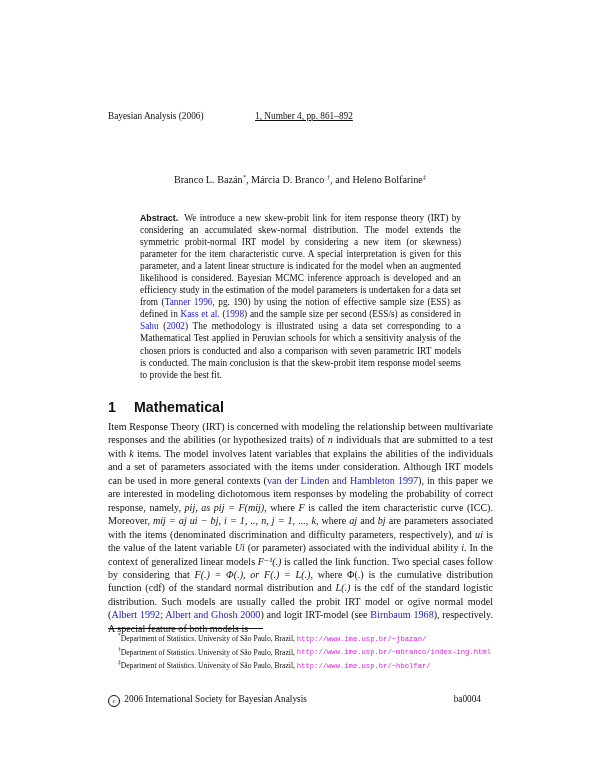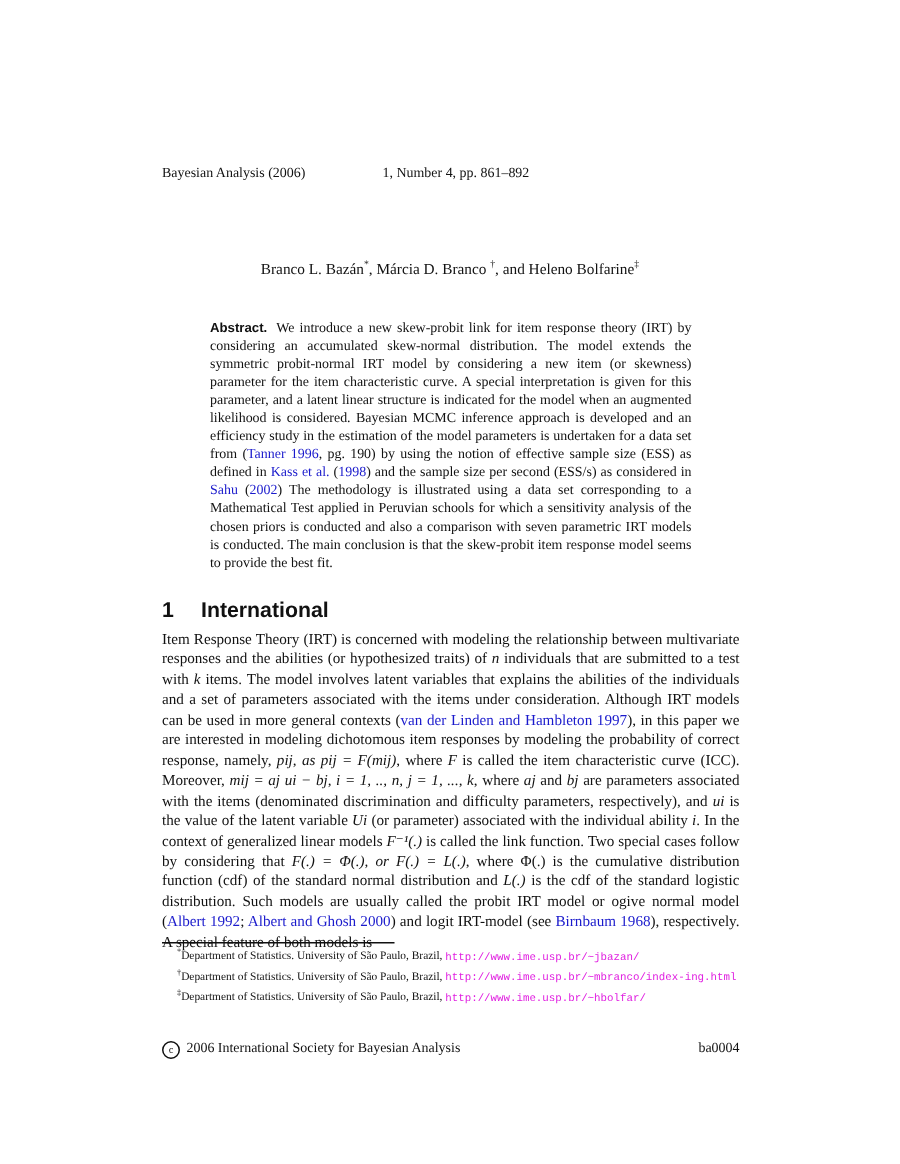--- a/index.html
+++ b/index.html
@@ -1,21 +1,21 @@
 <!DOCTYPE html>
 <html><head>
 <meta charset="utf-8">
 <style>
   html, body { margin:0; padding:0; background:#fff; }
   body { width:600px; height:776px; position:relative; overflow:hidden;
          font-family:"Liberation Serif","DejaVu Serif",serif; color:#111; }
   .page { position:absolute; left:0; top:0; width:600px; height:636px; background:#fff; }
   .running-head { position:absolute; top:111px; left:108px; width:386px; font-size:9.3px; }
   .running-head .rh-left { position:absolute; left:0; }
-  .running-head .rh-right { position:absolute; left:147px; }
+  .running-head .rh-right { position:absolute; left:147px;text-decoration:underline; }
   .title { position:absolute; top:130px; left:0; width:600px; text-align:center;
            font-family:"Liberation Sans","DejaVu Sans",sans-serif; font-weight:bold;
            font-size:17.5px; letter-spacing:-0.1px; }
   .authors { position:absolute; top:173px; left:0; width:600px; text-align:center; font-size:10.2px; }
   .authors sup { font-size:6.5px; }
   .abstract { position:absolute; top:212px; left:140px; width:321px; font-size:9.3px;
               line-height:12.05px; text-align:justify; hyphens:manual; }
   .abstract .lbl { font-family:"Liberation Sans","DejaVu Sans",sans-serif; font-weight:bold; font-size:8.8px; margin-right:6px; }
   .keywords { position:absolute; top:358px; left:140px; width:321px; font-size:9.3px;
               line-height:12.05px; text-align:justify; }
@@ -27,21 +27,21 @@
                line-height:13.45px; text-align:justify; }
   .cite { color:#1a1acc; }
   .url { color:#e020e0; font-family:"Liberation Mono","DejaVu Sans Mono",monospace; font-size:7.2px;margin-top:17px; }
   i { font-style:italic; }
   .fn-rule { position:absolute; top:628px; left:108px; width:155px; height:0; border-top:0.8px solid #111; }
   .footnotes { position:absolute; top:630px; left:108px; width:385px; font-size:7.6px; line-height:10.2px; }
   .footnotes .fn { text-indent:10px; text-align:justify; }
   .footnotes sup { font-size:5.5px; }
   .footer { position:absolute; top:694px; left:108px; width:385px; font-size:9.3px; }
   .footer .copy { position:absolute; left:0; }
-  .footer .id { position:absolute; right:0; }
+  .footer .id { position:absolute; right:12px; }
   .copyright-icon { display:inline-block; width:10px; height:10px; border:0.8px solid #111; border-radius:50%;
                     font-size:7px; line-height:10px; text-align:center; vertical-align:-1px; margin-right:2px; }
 </style>
 </head>
 <body>
 
 <div class="page">
 
   <div class="running-head">
     <span class="rh-left">Bayesian Analysis (2006)</span>
@@ -52,21 +52,21 @@
   <div class="authors">
     <span>Branco L. Bazán</span><sup>*</sup><span>, </span><span>Márcia D. Branco</span>&nbsp;<sup>†</sup><span>, and </span><span>Heleno Bolfarine</span><sup>‡</sup>
   </div>
 
   <div class="abstract">
     <span class="lbl">Abstract.</span><span>We introduce a new skew-probit link for item response theory (IRT) by considering an accumulated skew-normal distribution. The model extends the symmetric probit-normal IRT model by considering a new item (or skewness) parameter for the item characteristic curve. A special interpretation is given for this parameter, and a latent linear structure is indicated for the model when an augmented likelihood is considered. Bayesian MCMC inference approach is developed and an efficiency study in the estimation of the model parameters is undertaken for a data set from (</span><a class="cite">Tanner 1996</a><span>, pg. 190) by using the notion of effective sample size (ESS) as defined in </span><a class="cite">Kass et al.</a><span> (</span><a class="cite">1998</a><span>) and the sample size per second (ESS/s) as considered in </span><a class="cite">Sahu</a><span> (</span><a class="cite">2002</a><span>) The methodology is illustrated using a data set corresponding to a Mathematical Test applied in Peruvian schools for which a sensitivity analysis of the chosen priors is conducted and also a comparison with seven parametric IRT models is conducted. The main conclusion is that the skew-probit item response model seems to provide the best fit.</span>
   </div>
 
 
   <div class="section-head">
-    <span class="num">1</span><span>International</span>
+    <span class="num">1</span><span>Mathematical</span>
   </div>
 
   <div class="body-text">
     <span>Item Response Theory (IRT) is concerned with modeling the relationship between multivariate responses and the abilities (or hypothesized traits) of </span><i>n</i><span> individuals that are submitted to a test with </span><i>k</i><span> items. The model involves latent variables that explains the abilities of the individuals and a set of parameters associated with the items under consideration. Although IRT models can be used in more general contexts (</span><a class="cite">van der Linden and Hambleton 1997</a><span>), in this paper we are interested in modeling dichotomous item responses by modeling the probability of correct response, namely, </span><i>pij, as pij = F(mij)</i><span>, where </span><i>F</i><span> is called the item characteristic curve (ICC). Moreover, </span><i>mij = aj ui − bj, i = 1, .., n, j = 1, ..., k</i><span>, where </span><i>aj</i><span> and </span><i>bj</i><span> are parameters associated with the items (denominated discrimination and difficulty parameters, respectively), and </span><i>ui</i><span> is the value of the latent variable </span><i>Ui</i><span> (or parameter) associated with the individual ability </span><i>i</i><span>. In the context of generalized linear models </span><i>F⁻¹(.)</i><span> is called the link function. Two special cases follow by considering that </span><i>F(.) = Φ(.), or F(.) = L(.)</i><span>, where Φ(.) is the cumulative distribution function (cdf) of the standard normal distribution and </span><i>L(.)</i><span> is the cdf of the standard logistic distribution. Such models are usually called the probit IRT model or ogive normal model (</span><a class="cite">Albert 1992</a><span>; </span><a class="cite">Albert and Ghosh 2000</a><span>) and logit IRT-model (see </span><a class="cite">Birnbaum 1968</a><span>), respectively. A special feature of both models is</span>
   </div>
 
   <div class="fn-rule"></div>
 
   <div class="footnotes">
     <div class="fn"><sup>*</sup><span>Department of Statistics. University of São Paulo, Brazil, </span><a class="url">http://www.ime.usp.br/~jbazan/</a></div>

